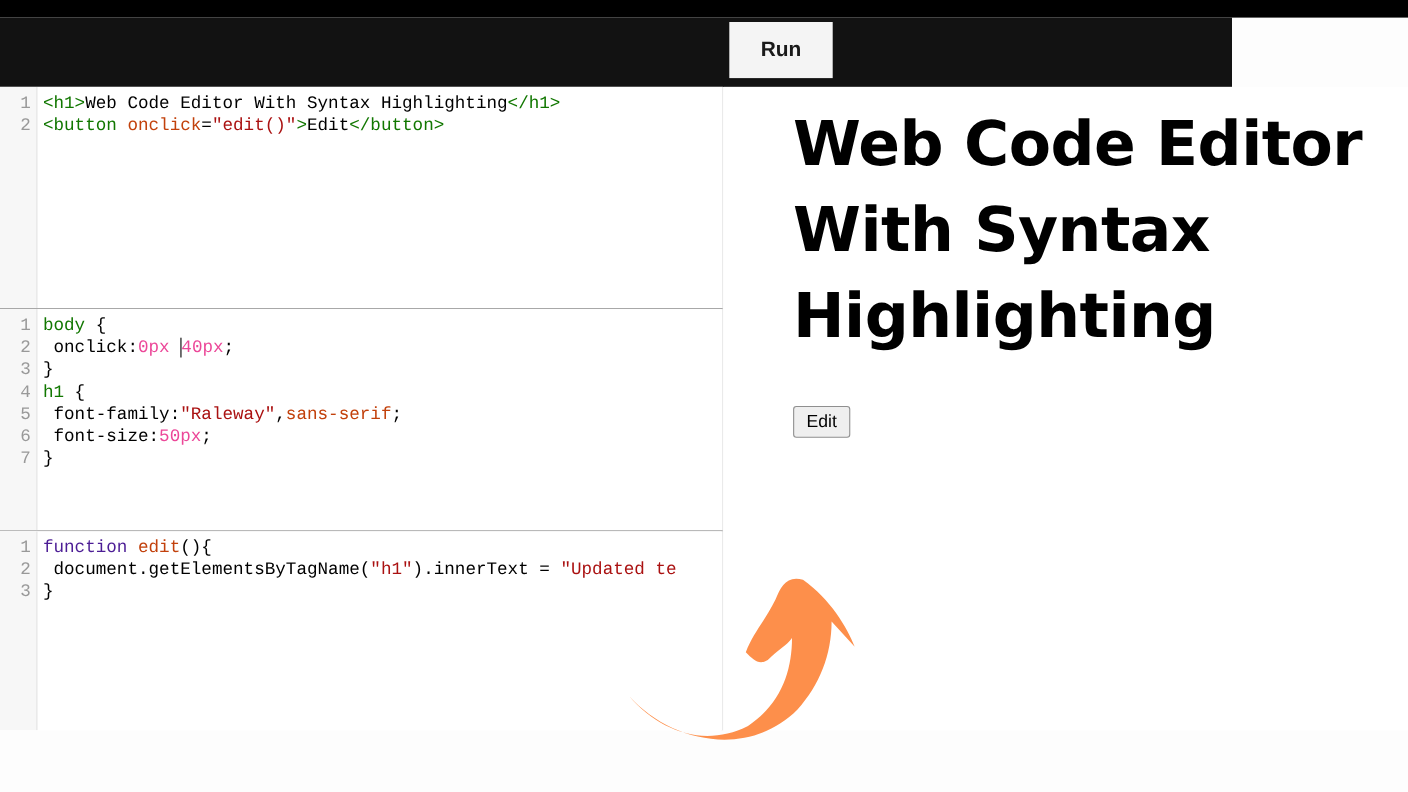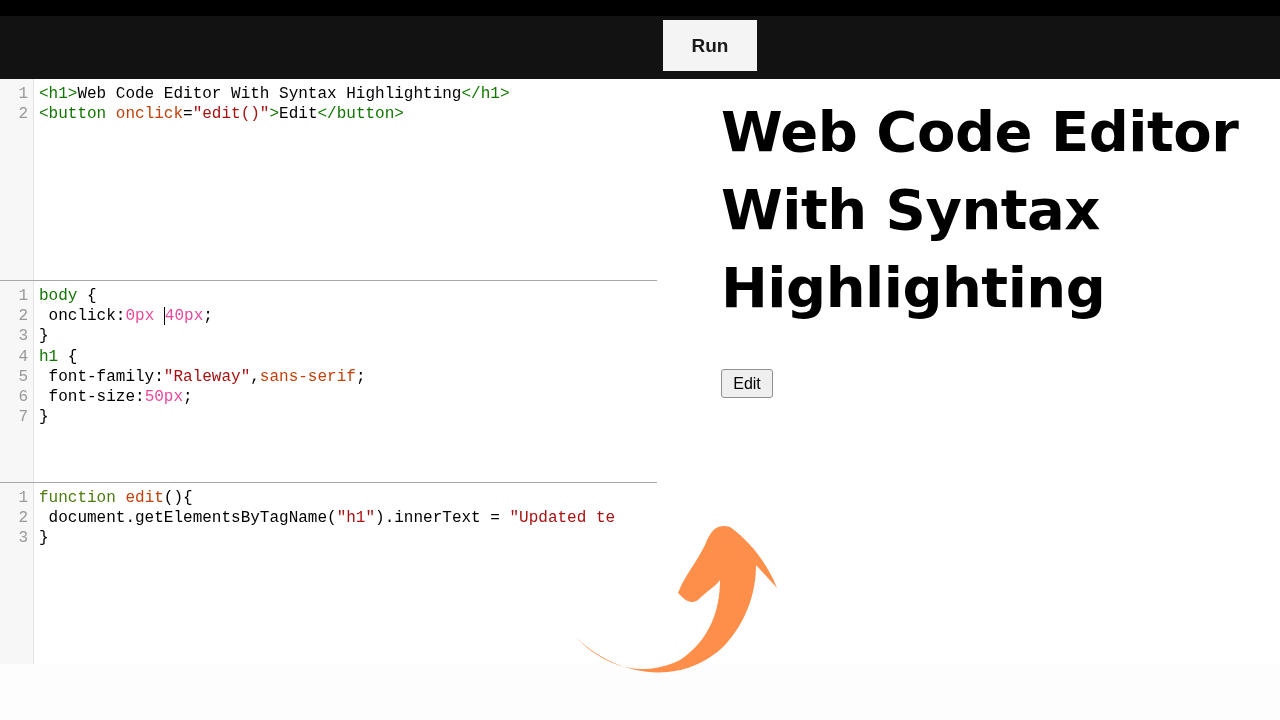--- a/index.html
+++ b/index.html
@@ -1,20 +1,20 @@
 <!DOCTYPE html>
 <html><head>
   <meta charset="utf-8">
   <style>
     * { box-sizing: border-box; margin: 0; padding: 0; }
     html, body { width: 1280px; height: 720px; overflow: hidden; background: #fdfdfd; }
     body { position: relative; font-family: "Liberation Sans", sans-serif; }
 
     .topstrip { position: absolute; left: 0; top: 0; width: 1280px; height: 16px; background: #000; }
-    .toolbar { position: absolute; left: 0; top: 16px; width: 1280px; height: 63px; background: #121212; }
+    .toolbar { position: absolute; left: 0; top: 16px; width: 1120px; height: 63px; background: #121212; }
     .run-btn {
       position: absolute; left: 663px; top: 4px; width: 94px; height: 51px;
       background: #f4f4f4; border: none; color: #1a1a1a;
       font-family: "Liberation Sans", sans-serif; font-weight: bold; font-size: 19px;
       display: flex; align-items: center; justify-content: center; cursor: pointer;
     }
 
     .editors { position: absolute; left: 0; top: 79px; width: 657px; height: 585px; background: #fff; border-right: 1px solid #9a9a9a; }
     .editor { position: absolute; left: 0; width: 657px; background: #fff; overflow: hidden; }
     .editor.html { top: 0; height: 202px; border-bottom: 1px solid #a8a8a8; }
@@ -22,21 +22,21 @@
     .editor.js { top: 404px; height: 181px; }
     .gutter { position: absolute; left: 0; top: 0; bottom: 0; width: 34px; background: #f7f7f7; border-right: 1px solid #e4e4e4; }
     .lines { position: absolute; left: 0; top: 5px; right: 0; }
     .line { height: 20.2px; line-height: 20.2px; white-space: pre; font-family: "Liberation Mono", monospace; font-size: 16px; color: #000; display: flex; }
     .ln { width: 28px; text-align: right; color: #999; flex: none; }
     .code { padding-left: 11px; white-space: pre; text-align: center; }
     .tg { color: #117700; }
     .attr { color: #c2410c; }
     .str { color: #a11; }
     .num { color: #ec4899; }
-    .kw { color: #4d7c0f; }
+    .kw { color: #4c1d95; }
     .cursor { border-left: 1px solid #000; }
 
     .preview { position: absolute; left: 658px; top: 79px; width: 622px; height: 585px; background: #fff; padding: 0 40px; overflow: hidden; }
     .preview h1 {
       position: absolute; left: 63px; top: 14px; width: 560px;
       font-family: "DejaVu Sans", sans-serif; font-weight: bold; font-size: 56px; line-height: 78px;
       color: #000; letter-spacing: -0.5px;
     }
     .edit-btn {
       position: absolute; left: 63px; top: 290px; width: 52px; height: 29px;

